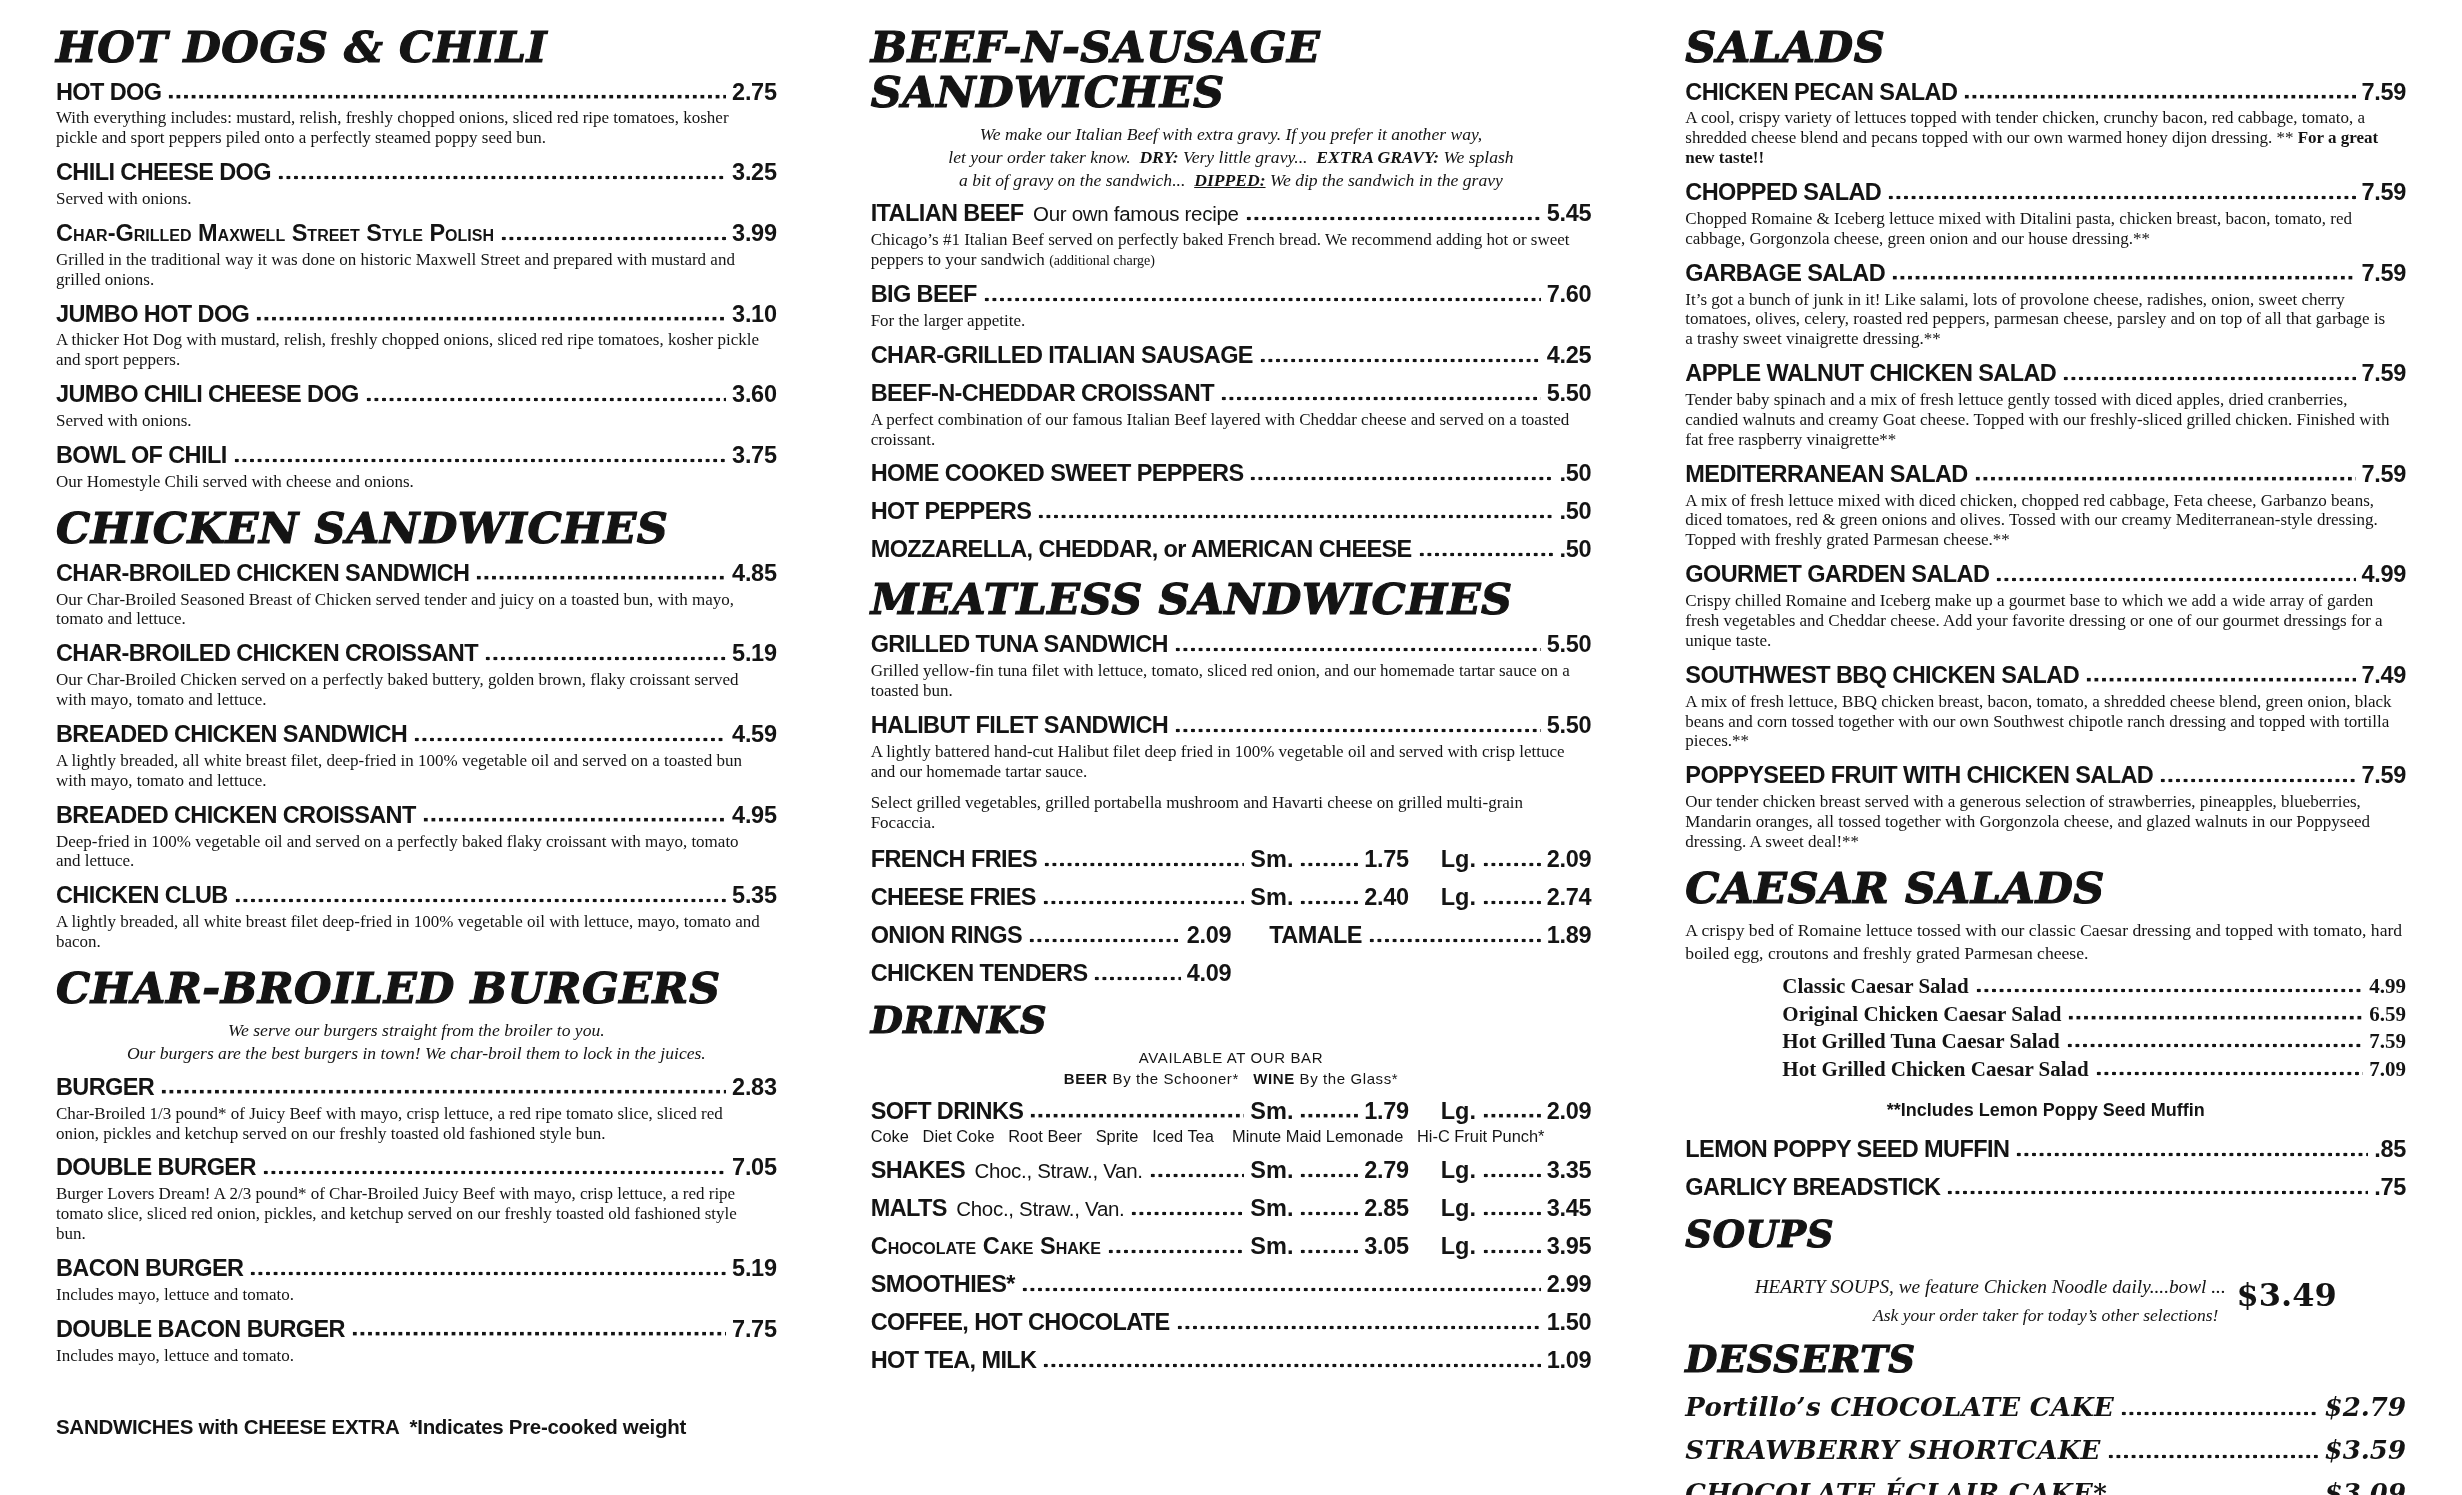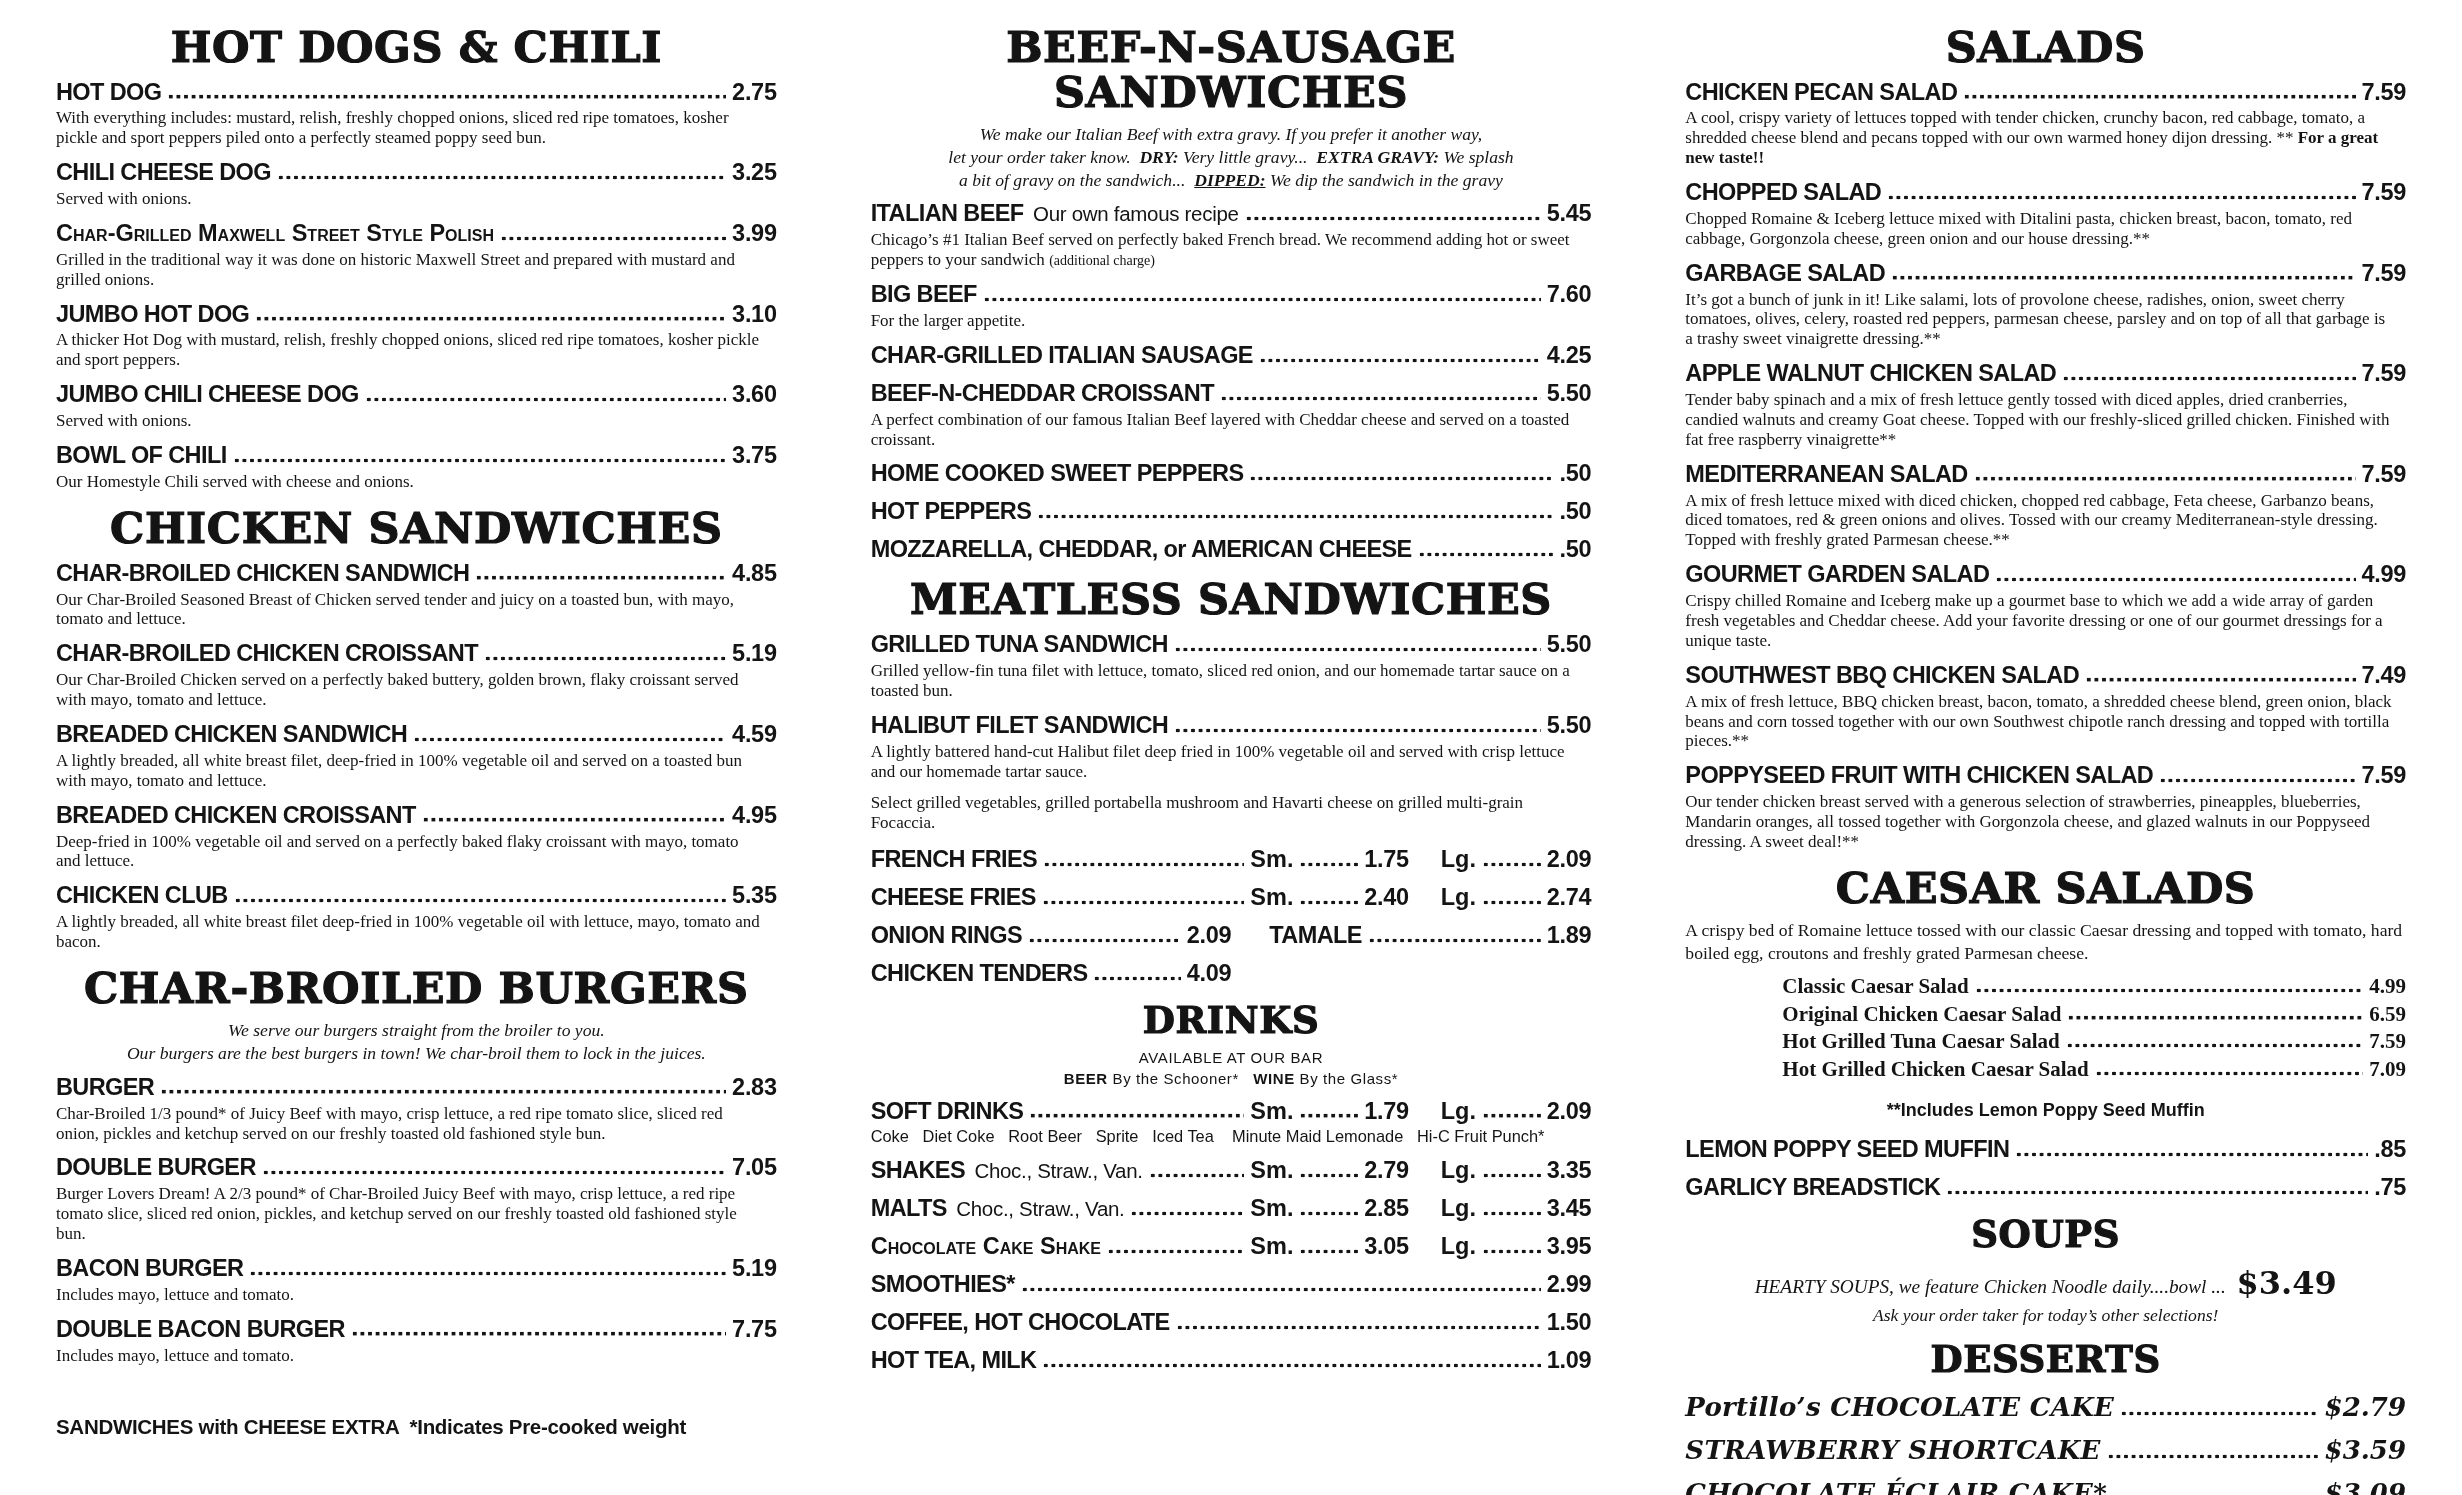--- a/index.html
+++ b/index.html
@@ -5,21 +5,21 @@
   html,body{margin:0;padding:0;background:#ffffff;}
   .page{
     width:2462px;height:1495px;box-sizing:border-box;overflow:hidden;
     display:grid;grid-template-columns:1fr 1fr 1fr;column-gap:94px;
     padding:24.6px 56px 14.7px;background:#ffffff;color:#141414;
     font-family:"Liberation Serif", serif;
   }
   .col{min-width:0;}
   .section{margin-bottom:14px;}
   .section-title{
-    text-align:center;font-family:"DejaVu Serif",serif;font-weight:bold;
+    font-family:"DejaVu Serif",serif;font-style:italic;font-weight:bold;
     font-size:43px;line-height:1.05;letter-spacing:0.6px;margin:10.6px 0 8.2px;
     -webkit-text-stroke:1.2px #141414;
   }
   .col > .section:first-child .section-title{margin-top:0;}
   .section-title.small{font-size:37px;}
   .item{margin:8.8px 0 11px;}
   .item-line{display:flex;align-items:baseline;}
   .iname{font-family:"Liberation Sans",sans-serif;font-weight:bold;font-size:23.5px;
     letter-spacing:-0.6px;white-space:nowrap;}
   .iname.sc{font-variant:small-caps;letter-spacing:0;}
@@ -52,21 +52,21 @@
   .note-line{text-align:center;font-family:"Liberation Sans",sans-serif;font-weight:bold;
     font-size:18px;margin:16.4px 0 15.2px;}
   .caesar-block{margin:8.2px 0 14px 97px;}
   .caesar-line{display:flex;align-items:baseline;font-family:"Liberation Serif",serif;
     font-weight:bold;font-size:21px;line-height:1.32;}
   .cname{white-space:nowrap;}
   .cprice{font-family:"Liberation Serif",serif;font-weight:bold;font-size:21px;white-space:nowrap;}
   .soup{margin:3.5px 0 5.9px;}
   .soup-line{text-align:center;font-style:italic;font-size:19.3px;}
   .soup-price{font-family:"DejaVu Serif",serif;font-weight:bold;font-style:normal;
-    font-size:32px;margin-left:5.9px;position:relative;top:1px;}
+    font-size:32px;margin-left:5.9px;position:relative;top:13px;}
   .soup-line2{text-align:center;font-style:italic;font-size:17.6px;margin-top:4.7px;}
   .dessert-line{display:flex;align-items:baseline;margin:13px 0;
     font-family:"DejaVu Serif",serif;font-style:italic;font-weight:bold;font-size:26px;}
   .dname{white-space:nowrap;letter-spacing:0.3px;}
   .dprice{font-family:"DejaVu Serif",serif;font-style:italic;font-weight:bold;font-size:26px;white-space:nowrap;}
   .col-footer{font-family:"Liberation Sans",sans-serif;font-weight:bold;font-size:20.5px;
     margin-top:50px;letter-spacing:-0.3px;white-space:pre-wrap;}
 </style>
 </head>
 <body>

